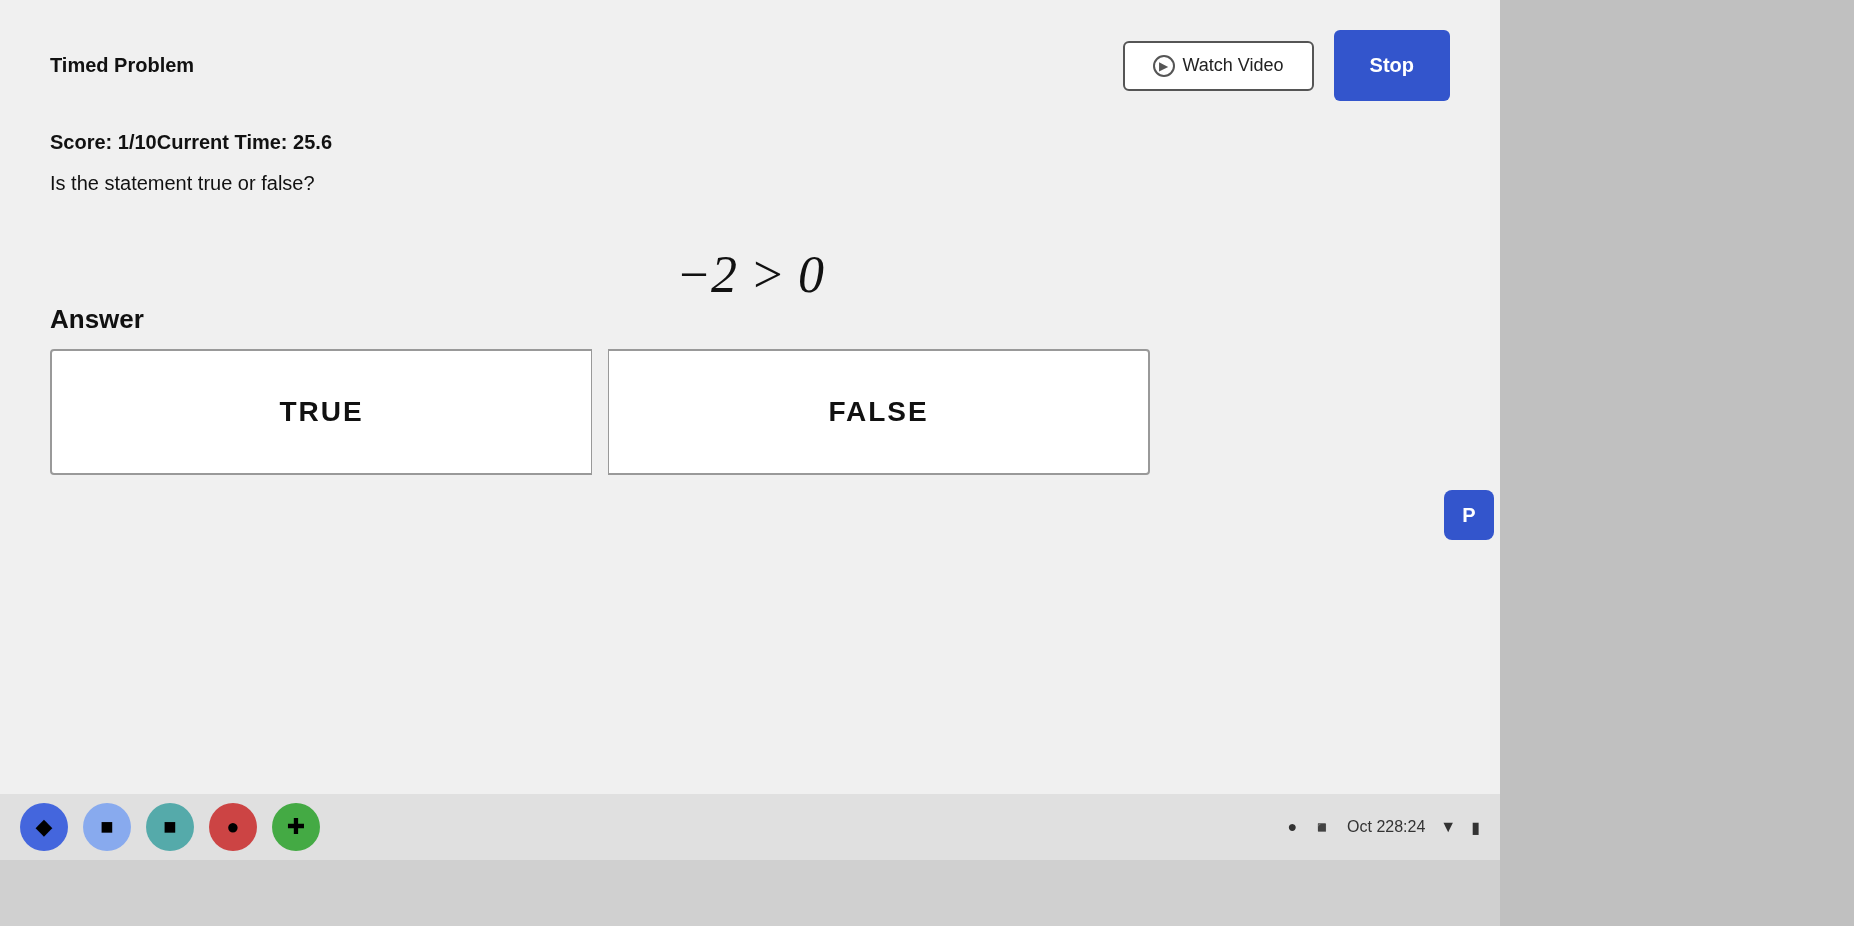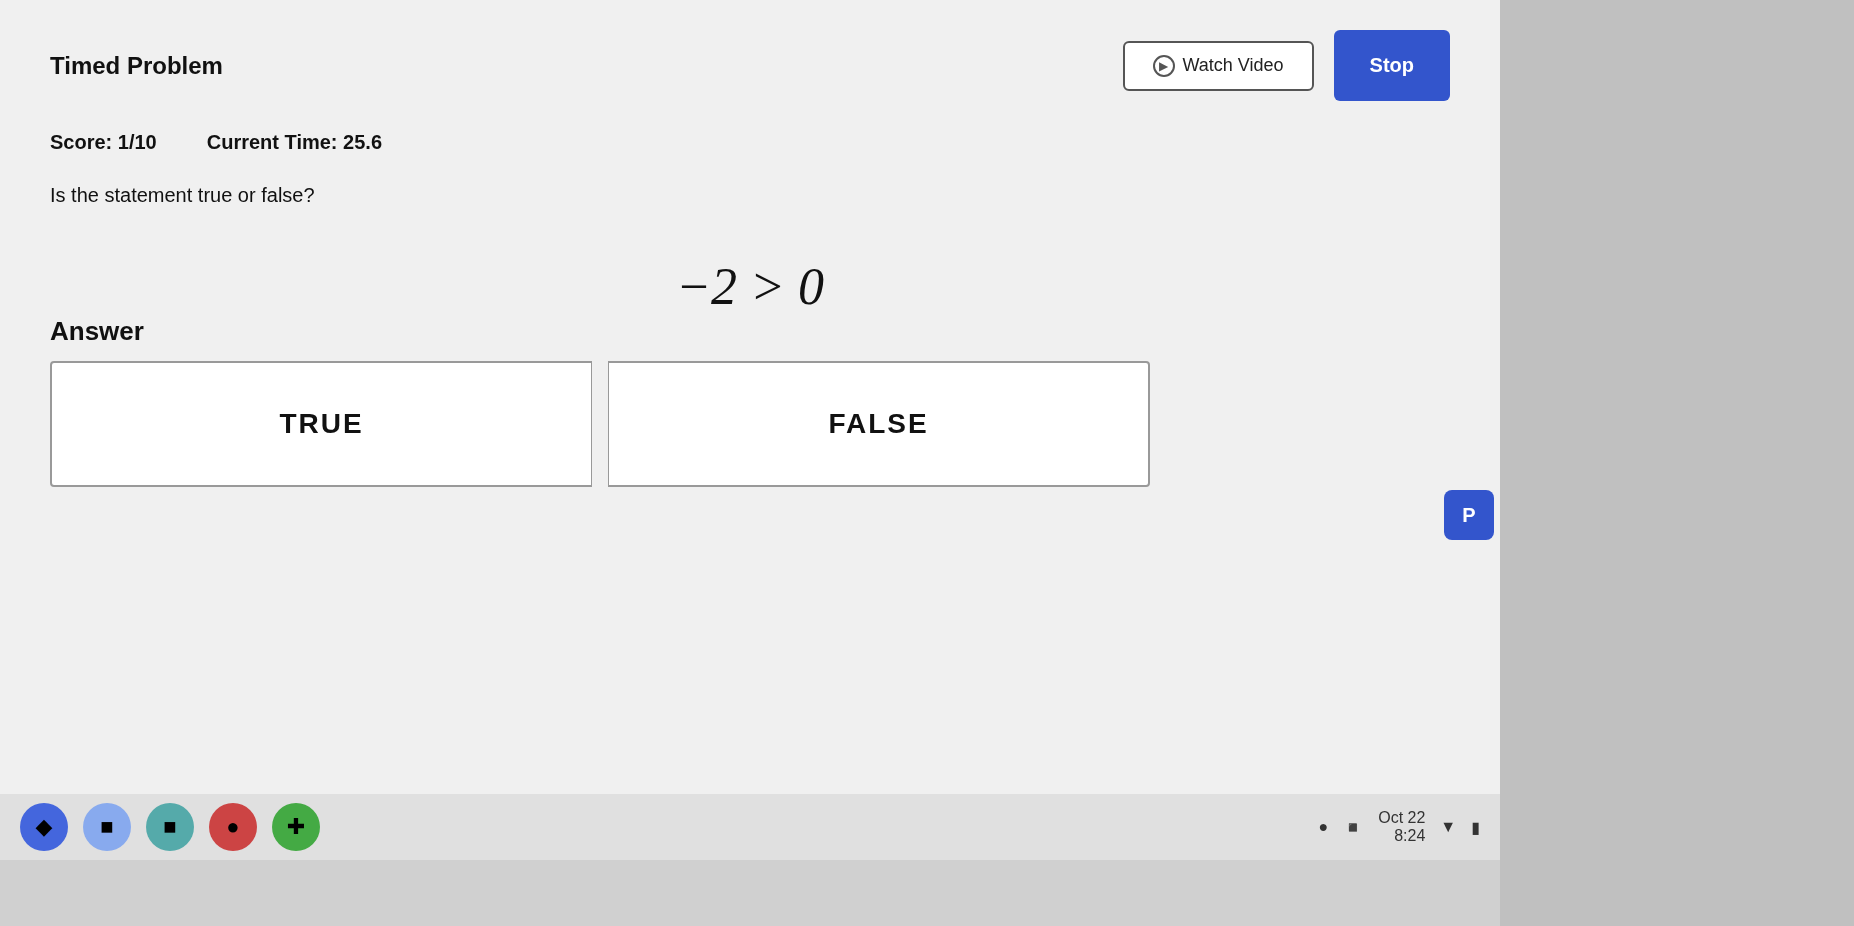--- a/index.html
+++ b/index.html
@@ -28,21 +28,21 @@
     }
 
     .header-row {
       display: flex;
       justify-content: space-between;
       align-items: center;
       margin-bottom: 30px;
     }
 
     .page-title {
-      font-size: 24px;
+      font-size: 20px;
       font-weight: bold;
       color: #111;
     }
 
     .header-buttons {
       display: flex;
       align-items: center;
       gap: 20px;
     }
 
@@ -77,23 +77,22 @@
       color: white;
       border: none;
       border-radius: 6px;
       font-size: 20px;
       font-weight: bold;
       cursor: pointer;
     }
 
     .score-row {
       display: flex;
-      gap: 50px;
-      align-items: center;
-      margin-bottom: 30px;
+      align-items: center;
+      margin-bottom: 18px;
     }
 
     .score-text {
       font-size: 20px;
       font-weight: bold;
       color: #111;
     }
 
     .score-label {
       font-weight: bold;
@@ -207,21 +206,21 @@
     .taskbar-status {
       display: flex;
       align-items: center;
       gap: 15px;
       font-size: 16px;
       color: #333;
     }
 
     .datetime {
       display: flex;
-      flex-direction: column;
+      flex-direction: row;
       align-items: flex-end;
       font-size: 16px;
       color: #333;
     }
   </style>
 </head>
 <body>
 
 <div class="main-content">
 

